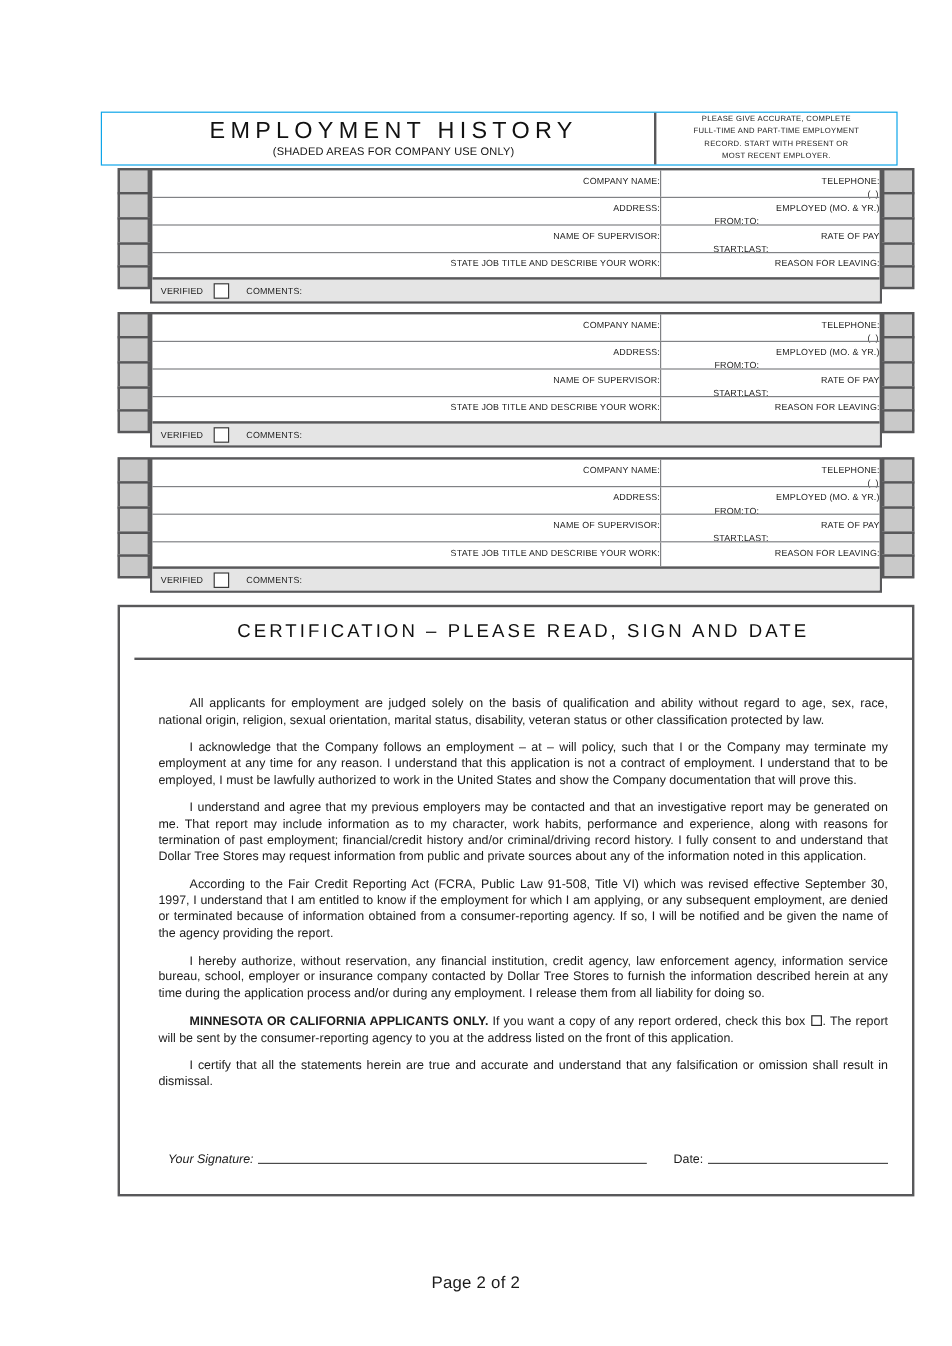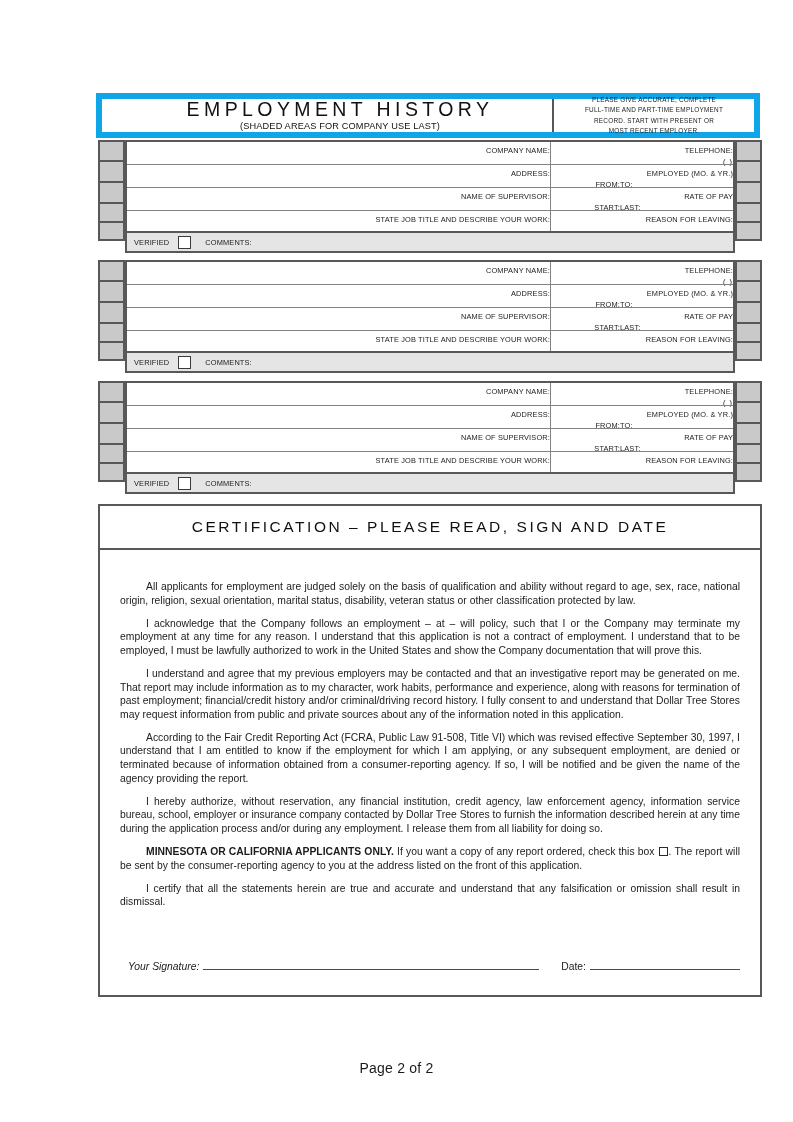--- a/index.html
+++ b/index.html
@@ -21,25 +21,25 @@
     position: absolute;
     left: 0; top: 0;
     width: 793px;
     height: 1122px;
     overflow: hidden;
   }
 
   
   .eh-header {
     position: absolute;
-    left: 96px;
+    left: 84px;
     top: 93px;
     width: 664px;
     height: 45px;
-    border: 6px solid #0ea5e9;
+    border: 1px solid #0ea5e9;
     box-sizing: border-box;
     display: flex;
     background: #fff;
     padding-left: 26px;
   }
   .eh-header-left {
     flex: 1 1 auto;
     display: flex;
     flex-direction: column;
     align-items: center;
@@ -177,20 +177,21 @@
     position: absolute;
     left: 98px;
     top: 504px;
     width: 664px;
     height: 493px;
     border: 2px solid #58585a;
     box-sizing: border-box;
     background: #fff;
     display: flex;
     flex-direction: column;
+    padding-left: 12px;
   }
   .cert-head {
     height: 42px;
     border-bottom: 2px solid #58585a;
     display: flex;
     align-items: center;
     justify-content: center;
     flex: 0 0 auto;
   }
   .cert-head-text {
@@ -265,21 +266,21 @@
   }
 </style>
 </head>
 <body>
 
 <div class="page">
 
   <div class="eh-header">
     <div class="eh-header-left">
       <div class="eh-title">EMPLOYMENT HISTORY</div>
-      <div class="eh-subtitle">(SHADED AREAS FOR COMPANY USE LAST)</div>
+      <div class="eh-subtitle">(SHADED AREAS FOR COMPANY USE ONLY)</div>
     </div>
     <div class="eh-header-right">
       <div class="eh-note-line">PLEASE GIVE ACCURATE, COMPLETE</div>
       <div class="eh-note-line">FULL-TIME AND PART-TIME EMPLOYMENT</div>
       <div class="eh-note-line">RECORD. START WITH PRESENT OR</div>
       <div class="eh-note-line">MOST RECENT EMPLOYER.</div>
     </div>
   </div>
 
   <div class="eh-block" style="top:140px;">

